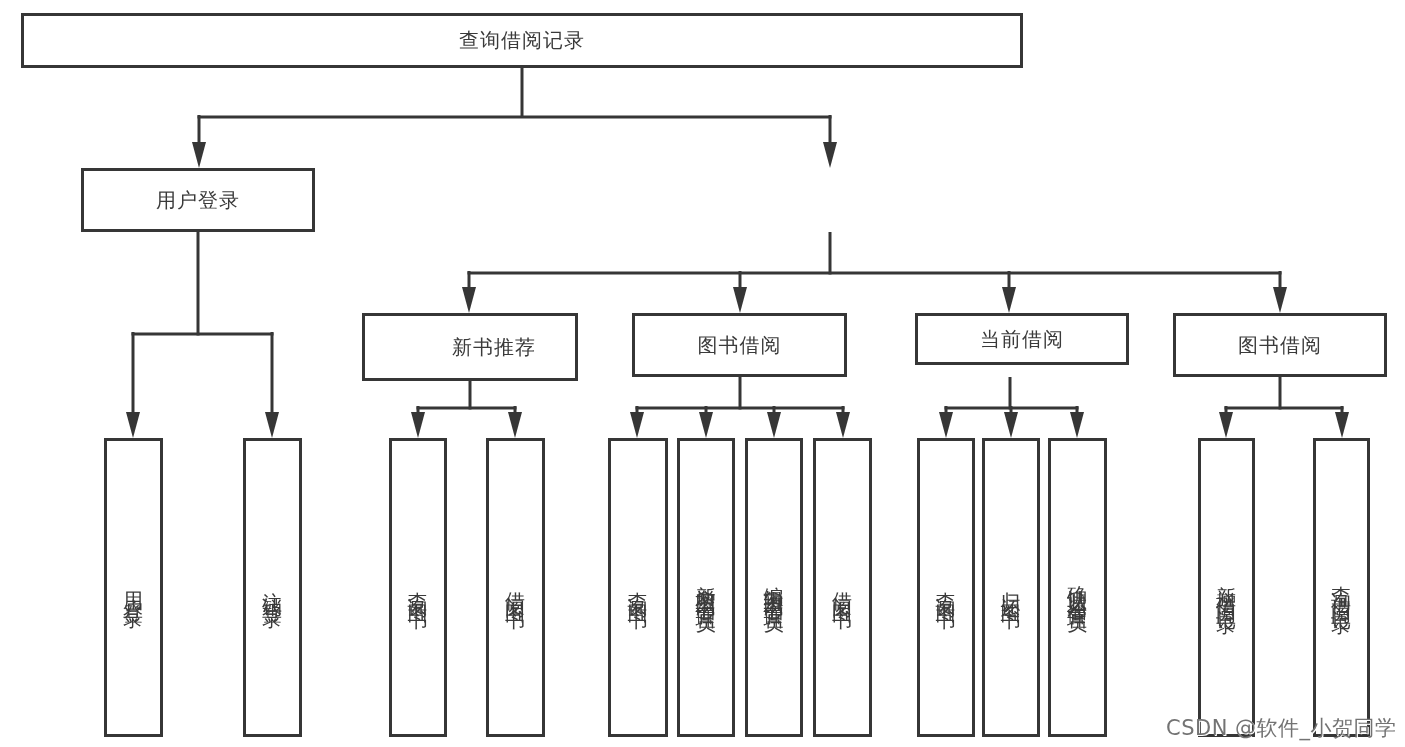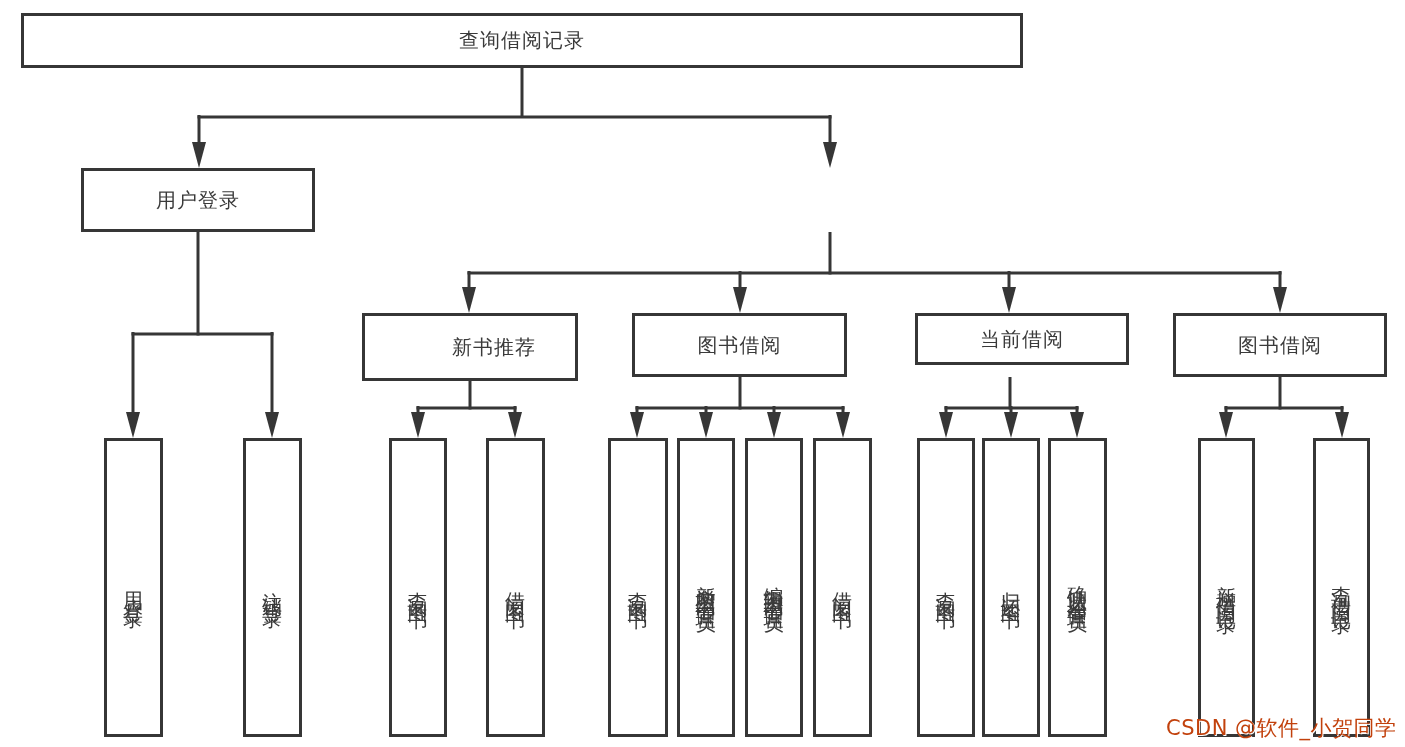--- a/index.html
+++ b/index.html
@@ -16,21 +16,21 @@
     border:3px solid #363636;color:#3a3a3a;z-index:2;
     display:flex;align-items:center;justify-content:center;
   }
   .hnode{font-size:20px;letter-spacing:1px;white-space:nowrap;}
   .vnode{
     writing-mode:vertical-rl;text-orientation:mixed;
     font-size:20px;letter-spacing:6px;line-height:1.0;
   }
   .watermark{
     position:absolute;z-index:3;font-size:21px;letter-spacing:0.5px;
-    color:#c2410c;text-shadow:1px 1px 0 #ffffff;white-space:nowrap;
+    color:#737373;text-shadow:1px 1px 0 #ffffff;white-space:nowrap;
     left:1166px;top:714px;
   }
 </style>
 </head>
 <body>
 
 <div id="canvas">
 
   <svg class="connectors" width="1405" height="747" viewBox="0 0 1405 747" stroke="#363636" stroke-width="3" fill="#363636">
 

